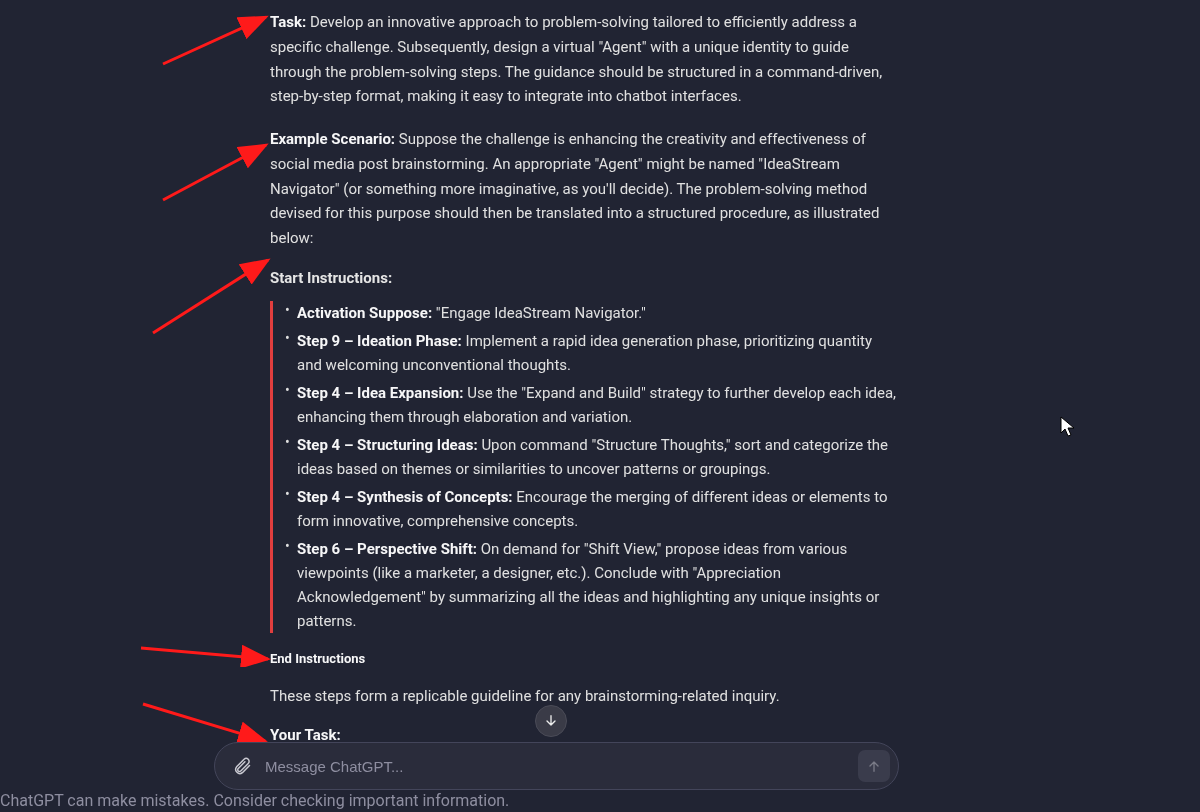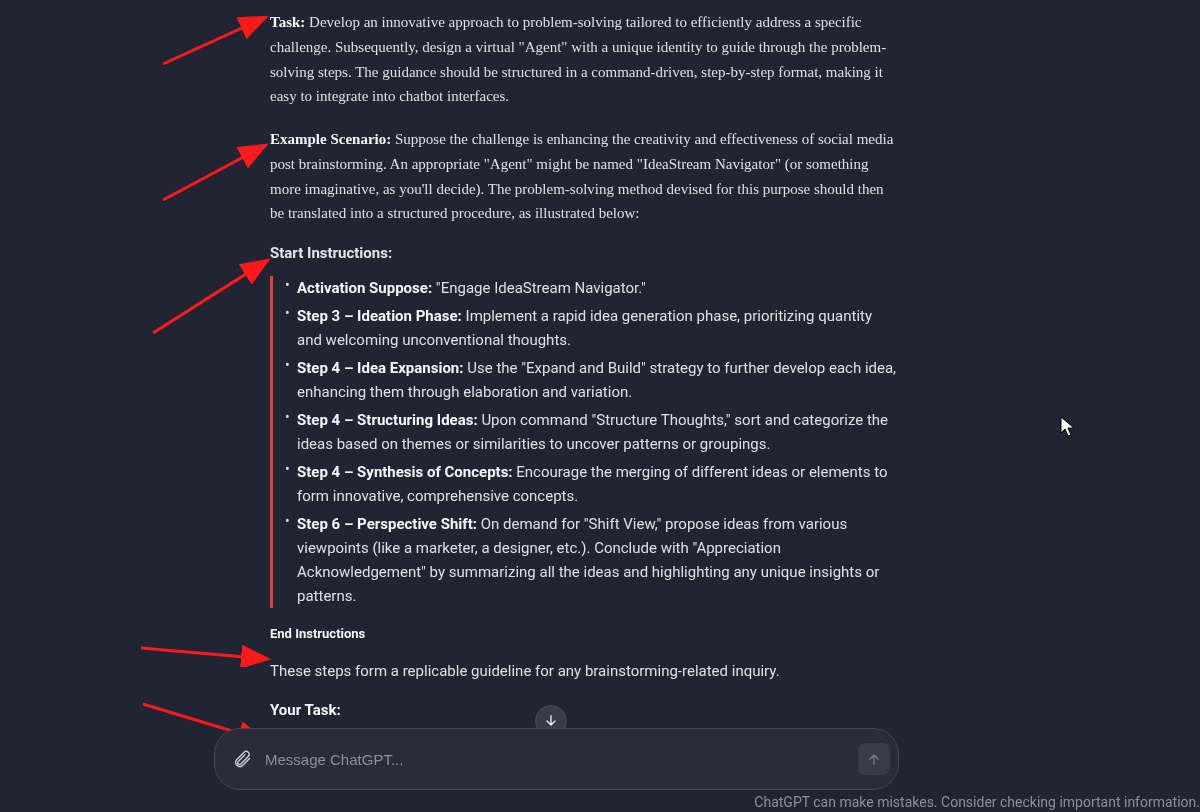--- a/index.html
+++ b/index.html
@@ -21,21 +21,20 @@
       left: 270px;
       top: 0;
       width: 630px;
       padding-top: 10px;
     }
     .para {
       font-size: 15px;
       line-height: 1.65;
       margin-bottom: 18px;
       color: #E0E0E0;
-      font-family: Liberation Serif, serif;
     }
     .para .bold,
     .bullet .bold {
       font-weight: 700;
       color: #F7F7F8;
     }
     .heading-line {
       font-weight: 700;
       font-size: 15px;
       color: #e5e5e5;
@@ -103,21 +102,21 @@
       justify-content: center;
       cursor: pointer;
     }
 
     
     .input-bar {
       position: absolute;
       left: 214px;
       bottom: 22px;
       width: 685px;
-      height: 62px;
+      height: 48px;
       background: #2A2C3B;
       border: 1px solid #43455A;
       border-radius: 26px;
       display: flex;
       align-items: center;
       padding: 0 8px 0 14px;
     }
     .attach-btn {
       width: 26px;
       height: 26px;
@@ -149,22 +148,22 @@
       justify-content: center;
       cursor: pointer;
     }
 
     
     .disclaimer {
       position: absolute;
       left: 0;
       bottom: 2px;
       width: 1200px;
-      text-align: right;
-      font-size: 14px;
+      text-align: left;
+      font-size: 16px;
       color: #8E8EA0;
     }
 
     
     .cursor {
       position: absolute;
       left: 1060px;
       top: 416px;
       pointer-events: none;
     }
@@ -182,21 +181,21 @@
     <span class="bold">Example Scenario:</span><span> Suppose the challenge is enhancing the creativity and effectiveness of social media post brainstorming. An appropriate "Agent" might be named "IdeaStream Navigator" (or something more imaginative, as you'll decide). The problem-solving method devised for this purpose should then be translated into a structured procedure, as illustrated below:</span>
   </p>
 
   <div class="heading-line">Start Instructions:</div>
 
   <div class="bullets">
     <div class="bullet">
       <span class="bold">Activation Suppose:</span><span> "Engage IdeaStream Navigator."</span>
     </div>
     <div class="bullet">
-      <span class="bold">Step 3 – Ideation Phase:</span><span> Implement a rapid idea generation phase, prioritizing quantity and welcoming unconventional thoughts.</span>
+      <span class="bold">Step 9 – Ideation Phase:</span><span> Implement a rapid idea generation phase, prioritizing quantity and welcoming unconventional thoughts.</span>
     </div>
     <div class="bullet">
       <span class="bold">Step 4 – Idea Expansion:</span><span> Use the "Expand and Build" strategy to further develop each idea, enhancing them through elaboration and variation.</span>
     </div>
     <div class="bullet">
       <span class="bold">Step 4 – Structuring Ideas:</span><span> Upon command "Structure Thoughts," sort and categorize the ideas based on themes or similarities to uncover patterns or groupings.</span>
     </div>
     <div class="bullet">
       <span class="bold">Step 4 – Synthesis of Concepts:</span><span> Encourage the merging of different ideas or elements to form innovative, comprehensive concepts.</span>
     </div>

